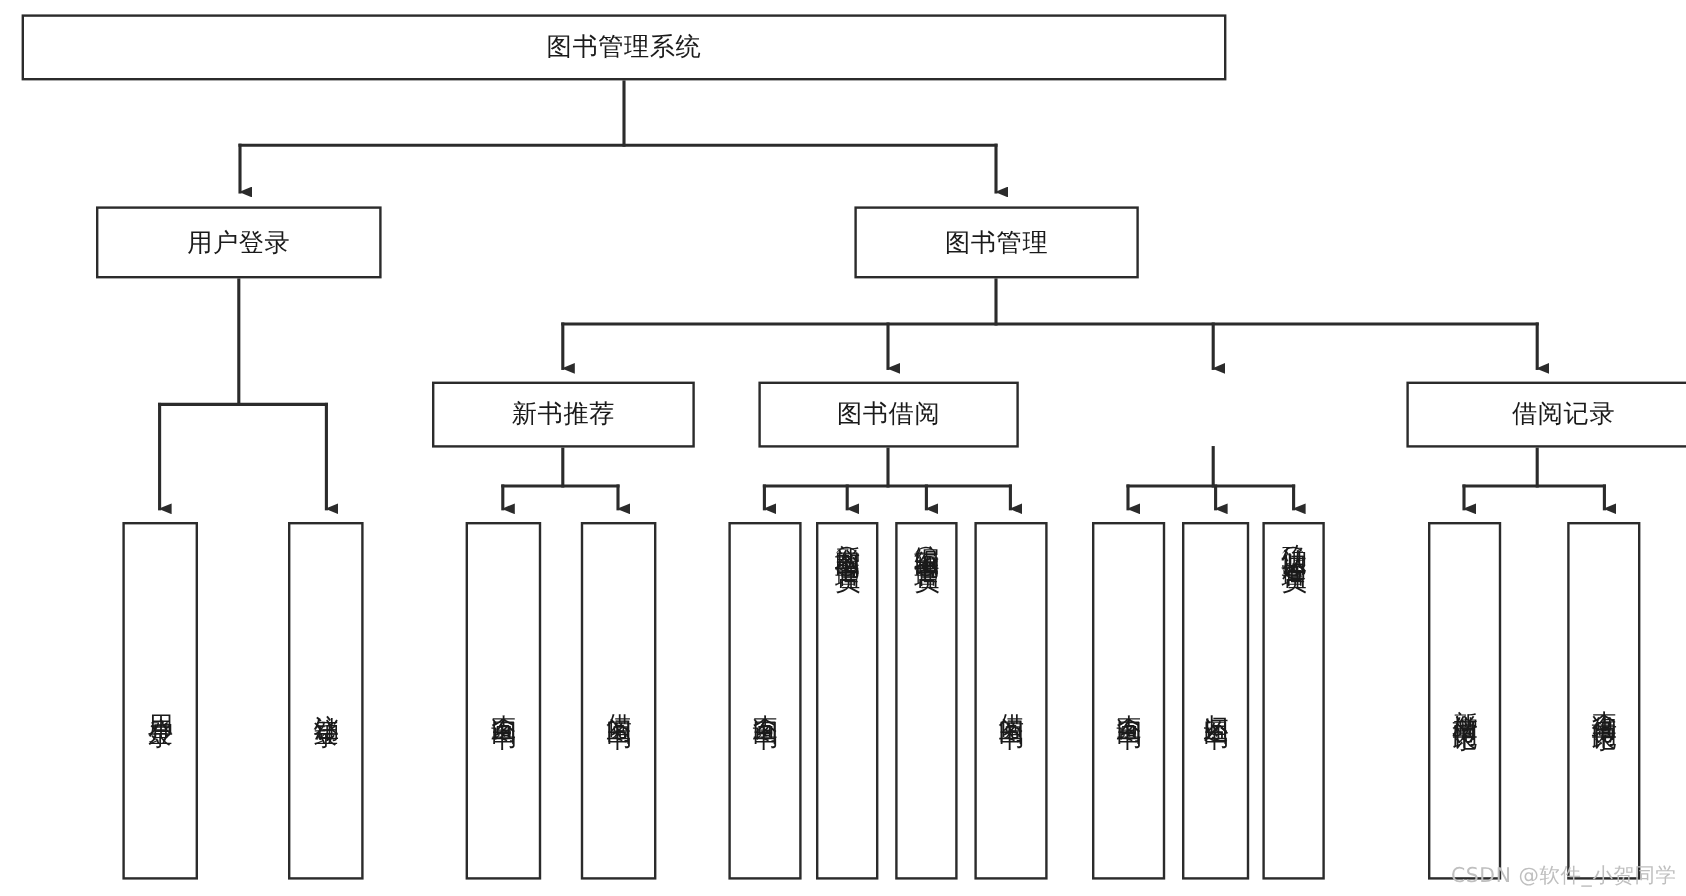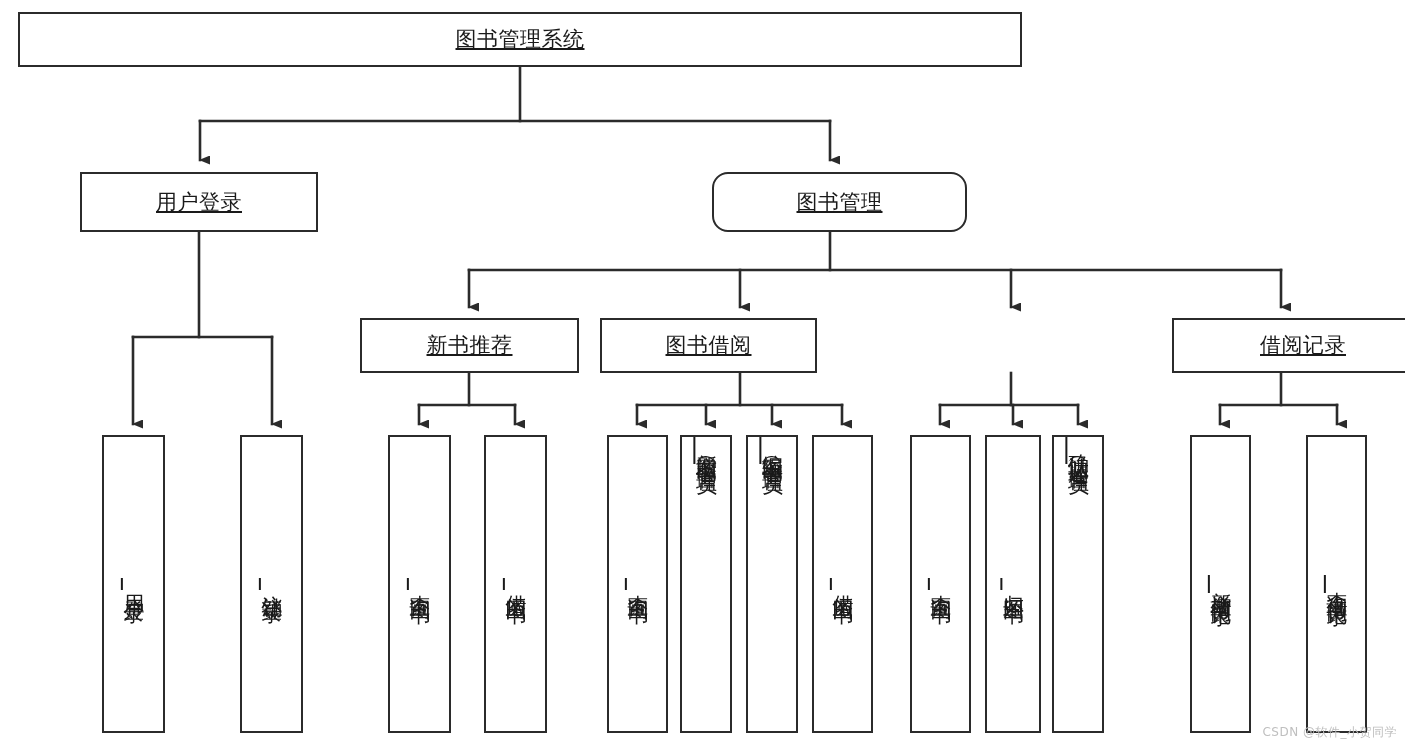--- a/index.html
+++ b/index.html
@@ -35,21 +35,20 @@
     justify-content: center;
     z-index: 2;
   }
   .node-label {
     color: #1a1a1a;
     font-size: 21px;
     line-height: 1.18;
     letter-spacing: 0.5px;
     white-space: nowrap;
     text-align: center;
-    text-decoration: underline;
   }
   
   .leaf-box .node-label {
     writing-mode: vertical-rl;
     text-orientation: upright;
     -webkit-writing-mode: vertical-rl;
     letter-spacing: 3px;
     font-size: 21px;
     white-space: nowrap;
   }
@@ -58,21 +57,21 @@
     padding-top: 0;
   }
   .leaf-box.center-v {
     align-items: center;
   }
   .watermark {
     position: absolute;
     right: 8px;
     bottom: 6px;
     color: #bfbfbf;
-    font-size: 12px;
+    font-size: 17px;
     letter-spacing: 0.5px;
     white-space: nowrap;
     z-index: 3;
     user-select: none;
   }
 </style>
 </head>
 <body>
 
 <div id="diagram-root">
@@ -128,28 +127,28 @@
     </g>
   </svg>
 
   <div class="node-box" style="left:18px; top:12px; width:1004px; height:55px;">
     <span class="node-label">图书管理系统</span>
   </div>
 
   <div class="node-box" style="left:80px; top:172px; width:238px; height:60px;">
     <span class="node-label">用户登录</span>
   </div>
-  <div class="node-box" style="left:712px; top:172px; width:255px; height:60px;border-radius:16px;">
+  <div class="node-box" style="left:712px; top:172px; width:237px; height:60px;">
     <span class="node-label">图书管理</span>
   </div>
 
   <div class="node-box" style="left:360px; top:318px; width:219px; height:55px;">
     <span class="node-label">新书推荐</span>
   </div>
-  <div class="node-box" style="left:600px; top:318px; width:217px; height:55px;">
+  <div class="node-box" style="left:632px; top:318px; width:217px; height:55px;">
     <span class="node-label">图书借阅</span>
   </div>
   <div class="node-box" style="left:1172px; top:318px; width:262px; height:55px;">
     <span class="node-label">借阅记录</span>
   </div>
 
   <div class="node-box leaf-box center-v" style="left:102px; top:435px; width:63px; height:298px;">
     <span class="node-label">用户登录</span>
   </div>
   <div class="node-box leaf-box center-v" style="left:240px; top:435px; width:63px; height:298px;">

